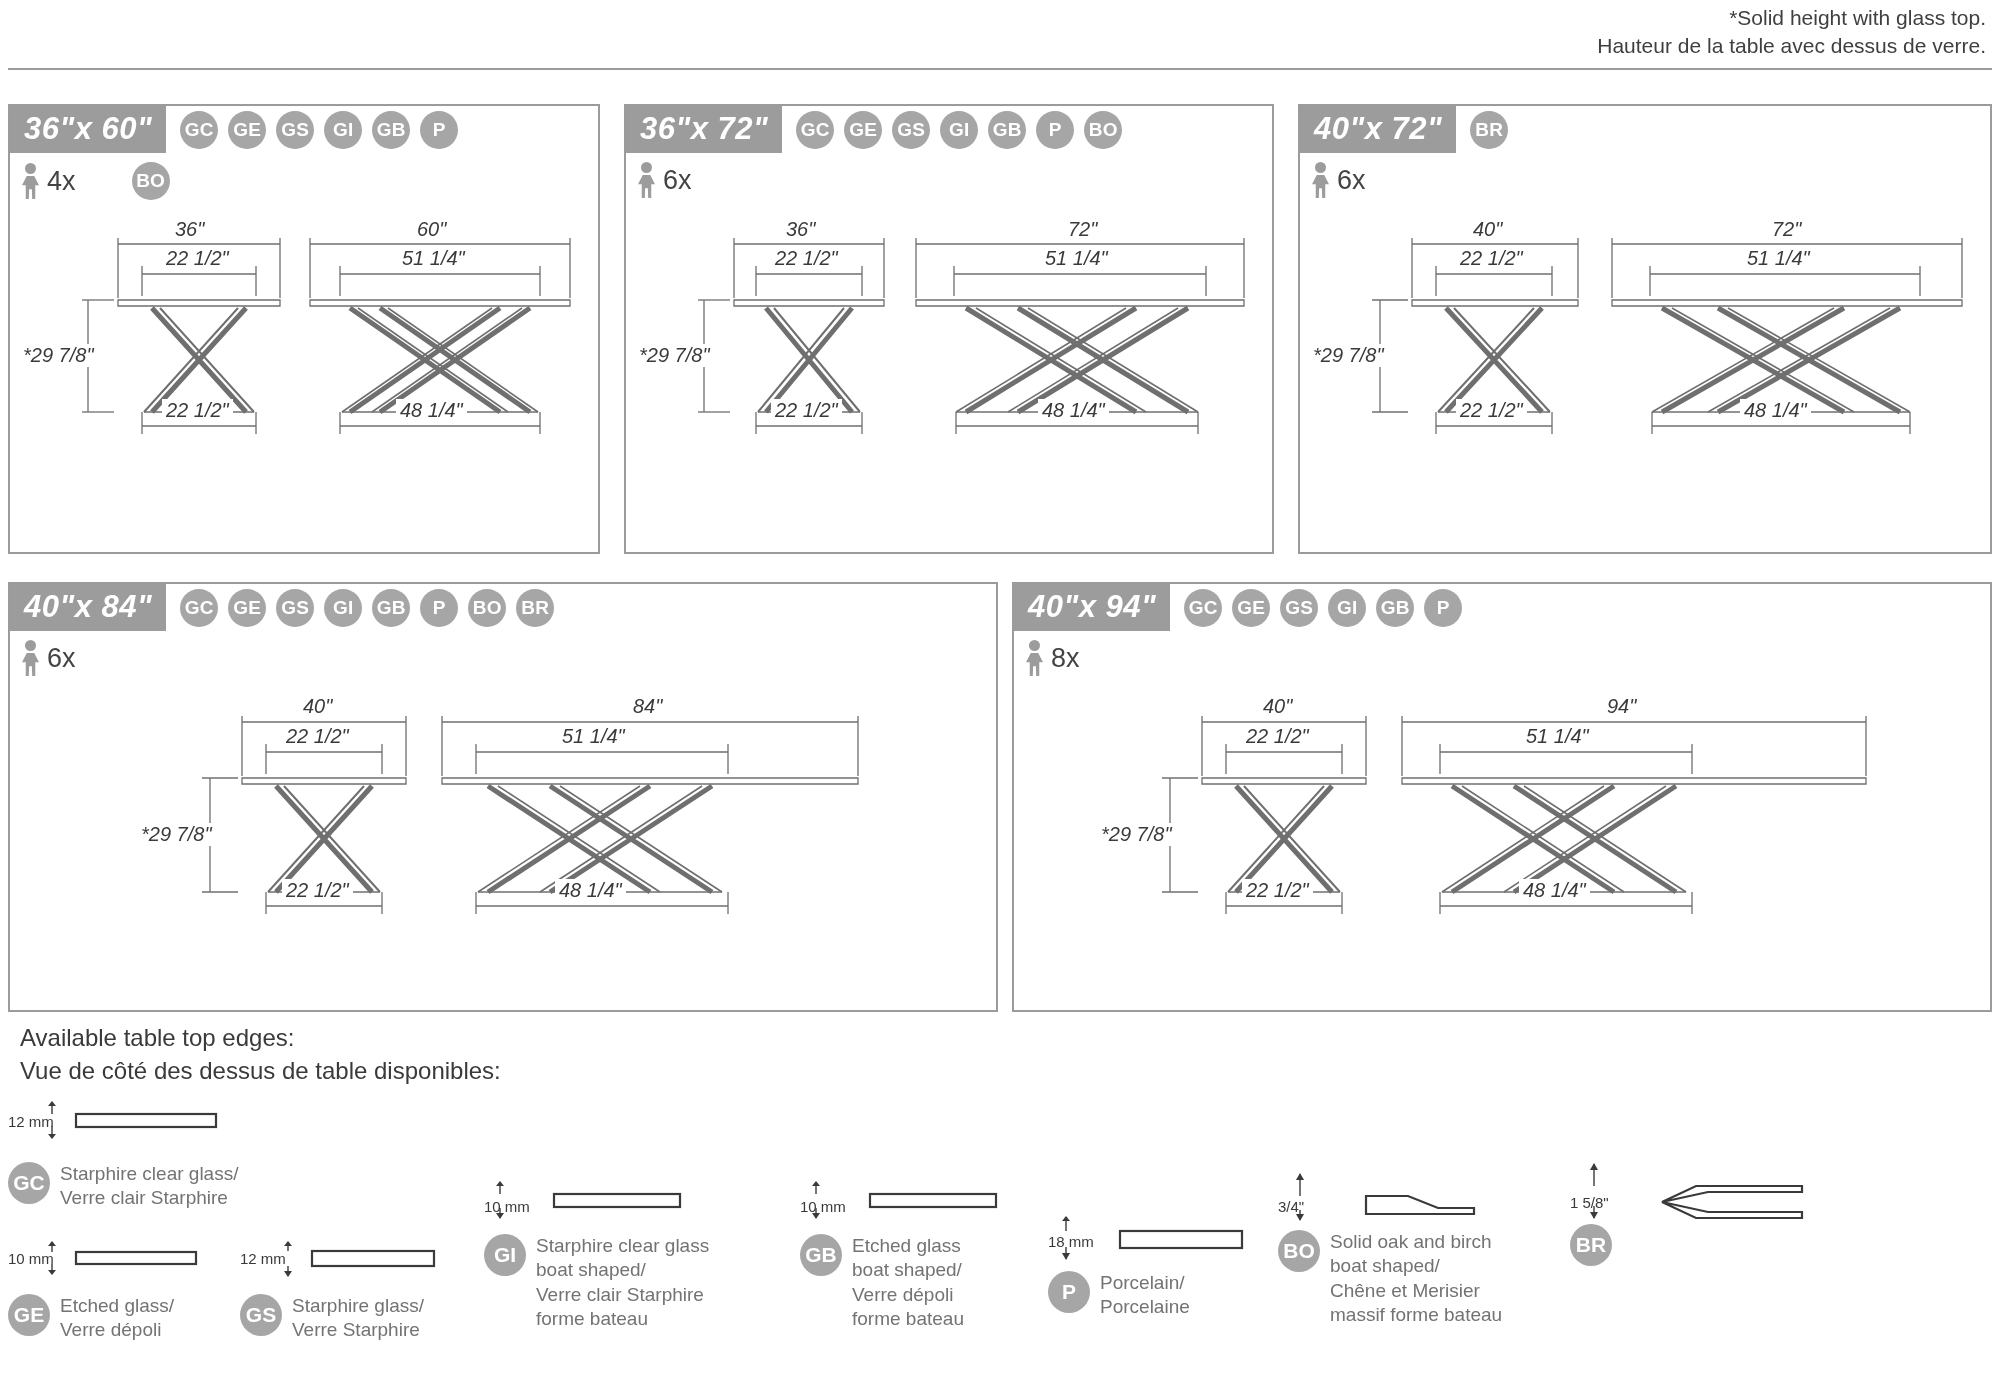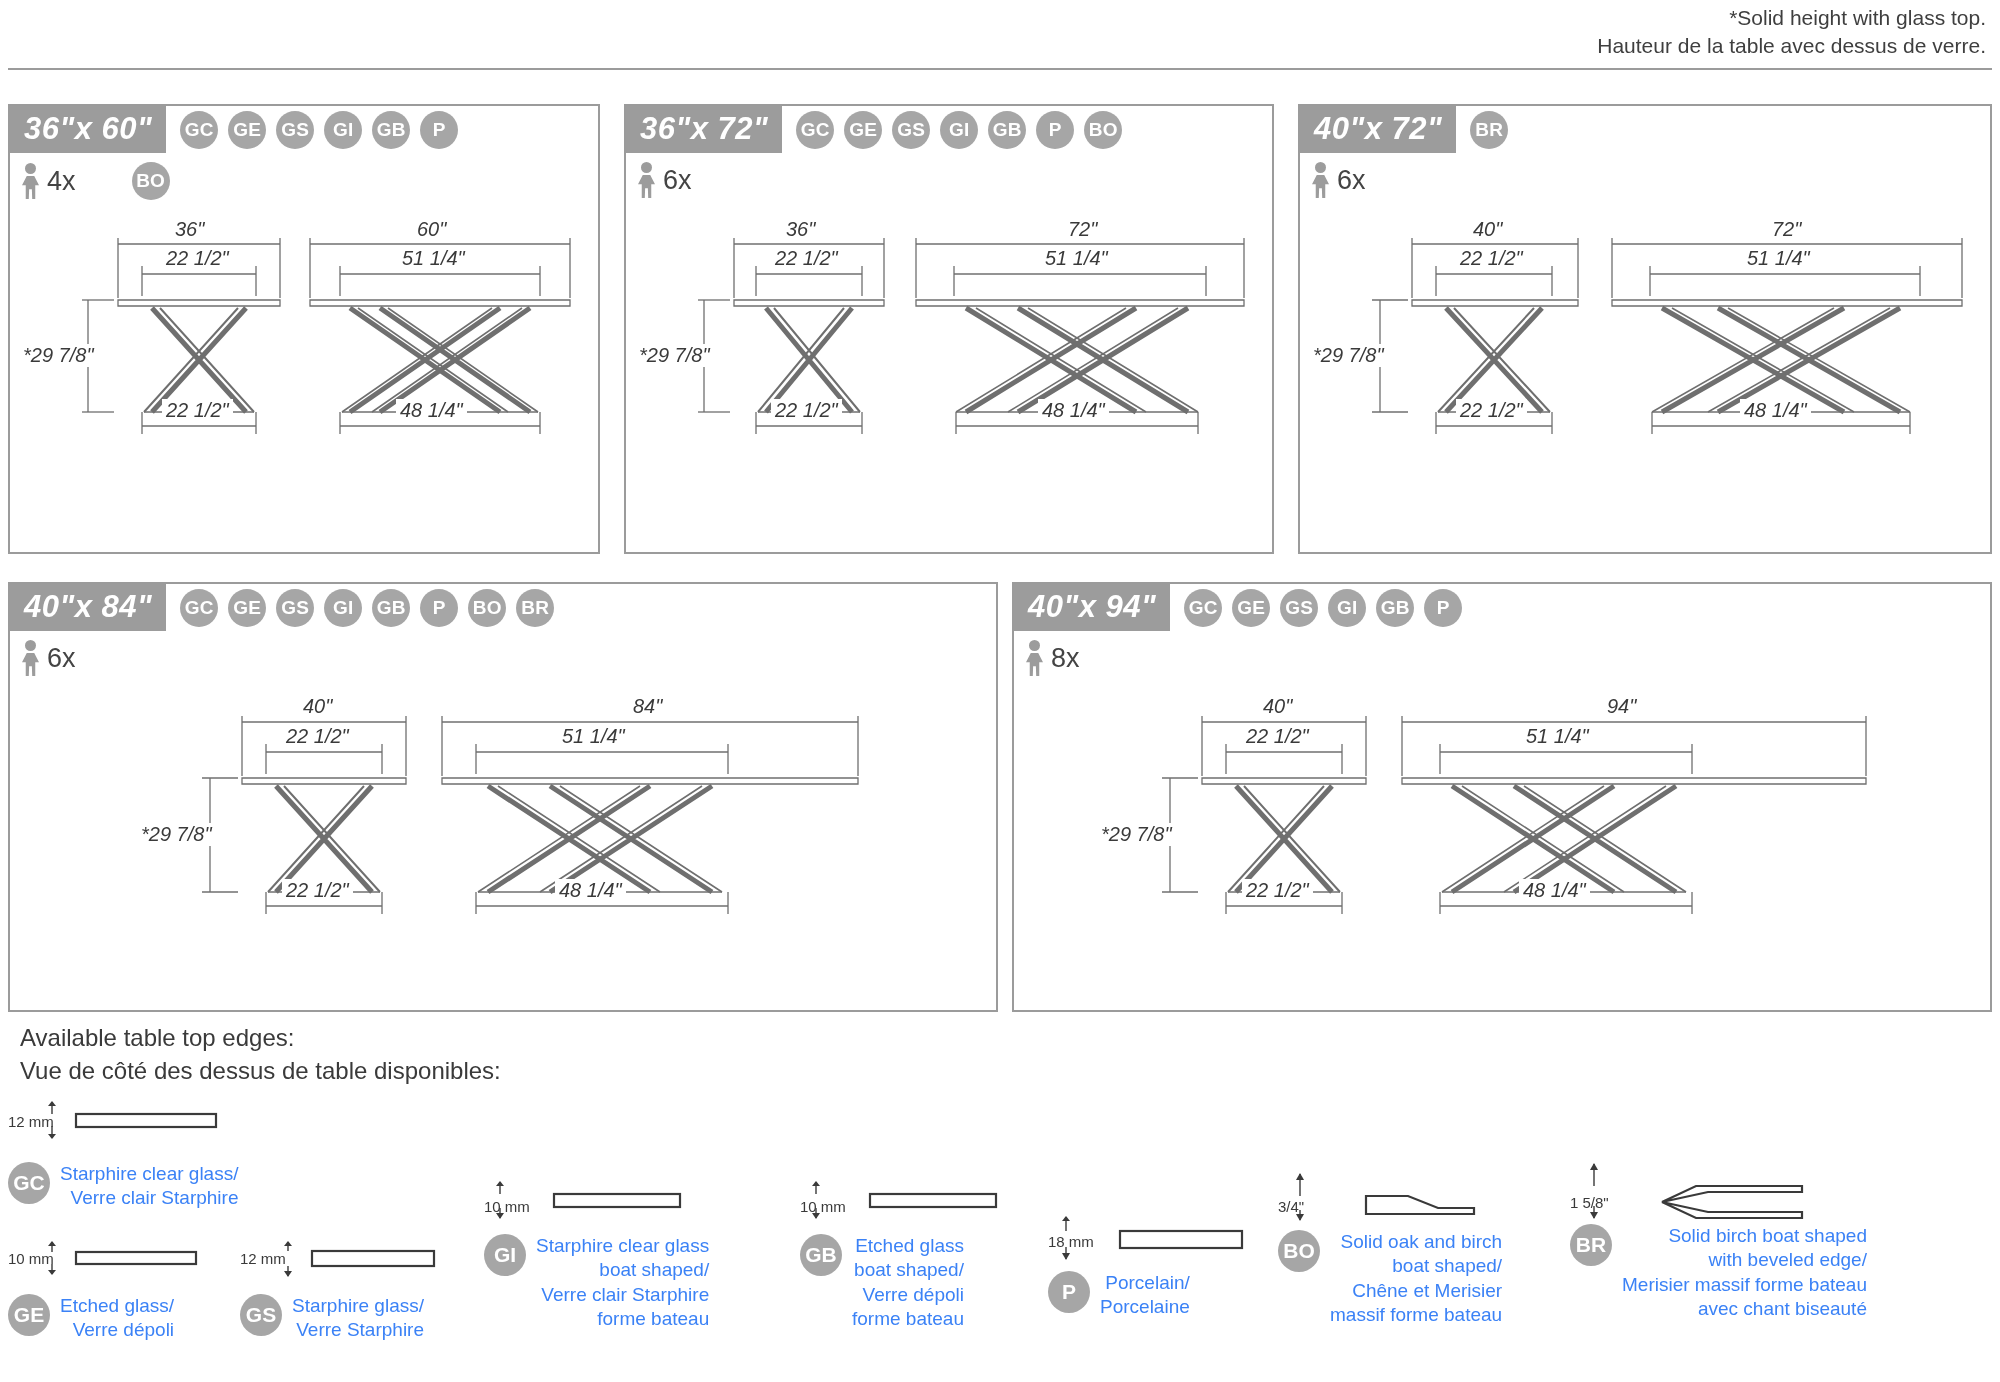--- a/index.html
+++ b/index.html
@@ -81,21 +81,21 @@
   
   .edges-title {
     position:absolute; left:20px; top:1021px;
     font-size: 24px; line-height: 1.38; color:#3a3a3a;
   }
   .edge-item { position:absolute; }
   .edge-dim {
     font-size: 15px; color:#3a3a3a; white-space:nowrap;
   }
   .edge-label {
-    font-size: 19px; line-height:1.28; color:#3b82f6; white-space: pre-line; text-align: right;
+    font-size: 19px; line-height:1.28; color:#737373; white-space: pre-line;
   }
   .edge-code {
     width: 42px; height: 42px; border-radius:50%;
     background:#a6a6a6; color:#fff; font-weight:bold; font-size:21px;
     display:flex;align-items:center;justify-content:center;
   }
   .edge-row { display:flex; align-items:flex-start; gap:10px; }
 
   .hline { position:absolute; background:#9b9b9b; }
 </style>
@@ -612,20 +612,16 @@
           <line x1="24" y1="58" x2="24" y2="46"></line>
             <path d="M20,52 L24,59 L28,52" fill="#3a3a3a" stroke="none"></path>
           <path d="M92,42 L126,26 L232,26 L232,32 L138,32 Z" stroke-width="2.2" fill="#fff"></path>
           <path d="M92,42 L126,58 L232,58 L232,52 L138,52 Z" stroke-width="2.2" fill="#fff"></path>
         </g>
       </svg>
       <div class="edge-dim" style="position:absolute;left:0;top:34px;">1 5/8"</div>
     </div>
     <div class="edge-row" style="margin-top:-6px;">
       <div class="edge-code">BR</div>
-      <div class="edge-label">Solid birch boat shaped
-with beveled edge/
-Merisier massif forme bateau
-avec chant biseauté</div>
     </div>
   </div>
 
 </div>
 
 </body></html>

